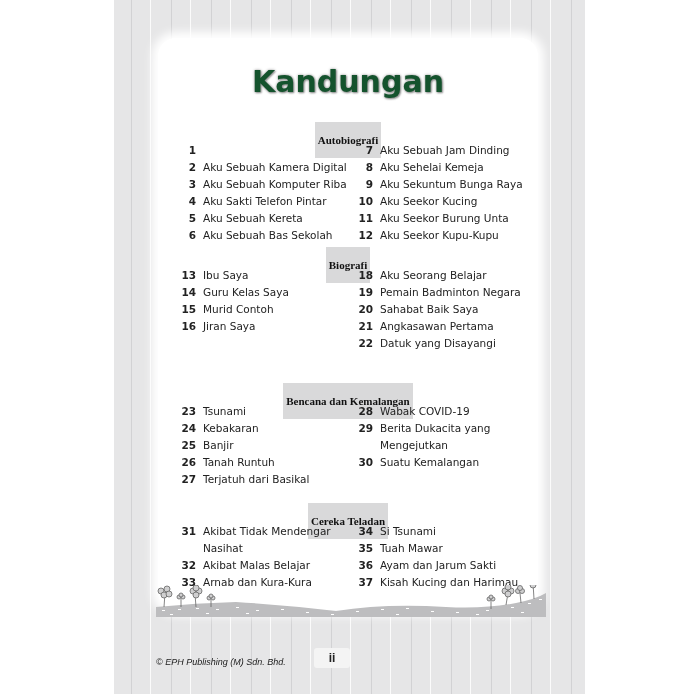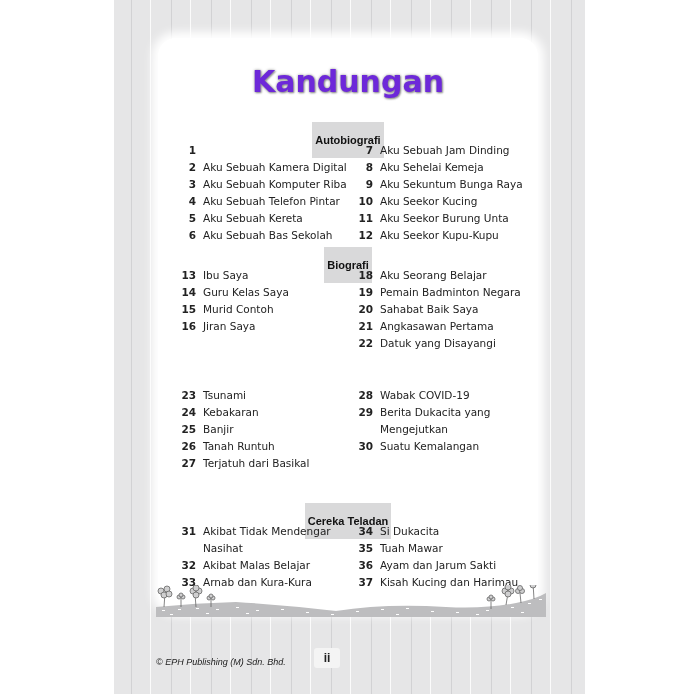--- a/index.html
+++ b/index.html
@@ -20,46 +20,46 @@
   }
   .panel {
     position: absolute; left: 44px; top: 38px; width: 380px; height: 572px;
     background: #ffffff;
     border-radius: 18px;
     box-shadow: 0 0 10px 6px #ffffff;
   }
   .title {
     position: absolute; left: 0; right: 0; top: 26px; text-align: center;
     font-family: "DejaVu Sans", sans-serif; font-weight: bold;
-    font-size: 30px; color: #6d28d9; letter-spacing: 0px;
+    font-size: 30px; color: #14532d; letter-spacing: 0px;
     text-shadow: 0 0 3px #9a9a9a, 1px 1px 2px #888;
   }
   .section { position: absolute; left: 0; right: 0; }
   .section-head { text-align: center; height: 16px; }
   .section-head span {
     display: inline-block; background: #d9d9da; padding: 12px 3px;
-    font-family: Liberation Sans, sans-serif; font-weight: bold; font-size: 11px; color: #111;
+    font-family: Liberation Serif, serif; font-weight: bold; font-size: 11px; color: #111;
   }
   .cols { display: flex; margin-top: 4px; }
   .col { width: 50%; }
   .col.left { padding-left: 18px; box-sizing: border-box; }
   .col.right { padding-left: 5px; box-sizing: border-box; }
   .item { display: flex; height: 17px; line-height: 17px; font-size: 10.5px; color: #222; }
   .num { width: 20px; text-align: right; padding-right: 7px; font-weight: bold; font-size: 10.5px; flex: 0 0 auto; }
   .txt { white-space: nowrap; font-family: "DejaVu Sans", sans-serif; }
   .cont { padding-left: 27px; }
   .ground {
     position: absolute; left: 42px; top: 585px; width: 390px; height: 32px;
   }
   .footer-copy {
     position: absolute; left: 42px; top: 657px; font-family: "Liberation Sans", sans-serif;
     font-size: 9px; color: #222; font-style: italic;
   }
   .page-num {
-    position: absolute; left: 200px; top: 648px; width: 26px; height: 20px;
+    position: absolute; left: 200px; top: 648px; width: 36px; height: 20px;
     background: #f4f4f4; border-radius: 3px; text-align: center; line-height: 20px;
     font-family: "Liberation Sans", sans-serif; font-weight: bold; font-size: 12px; color: #222;
   }
 </style>
 </head>
 <body>
 
 <div class="page">
   <div class="panel">
     <div class="title">Kandungan</div>
@@ -74,21 +74,21 @@
           <div class="item">
               <span class="num">2</span>
               <span class="txt">Aku Sebuah Kamera Digital</span>
             </div>
           <div class="item">
               <span class="num">3</span>
               <span class="txt">Aku Sebuah Komputer Riba</span>
             </div>
           <div class="item">
               <span class="num">4</span>
-              <span class="txt">Aku Sebuah Telefon Pintar</span>
+              <span class="txt">Aku Sakti Telefon Pintar</span>
             </div>
           <div class="item">
               <span class="num">5</span>
               <span class="txt">Aku Sebuah Kereta</span>
             </div>
           <div class="item">
               <span class="num">6</span>
               <span class="txt">Aku Sebuah Bas Sekolah</span>
             </div>
         </div>
@@ -161,20 +161,21 @@
             </div>
           <div class="item">
               <span class="num">22</span>
               <span class="txt">Datuk yang Disayangi</span>
             </div>
         </div>
       </div>
     </div>
 
     <div class="section" style="top:345px;">
+      <div class="section-head"><span>Bencana dan Kemalangan</span></div>
       <div class="cols">
         <div class="col left">
           <div class="item">
               <span class="num">23</span>
               <span class="txt">Tsunami</span>
             </div>
           <div class="item">
               <span class="num">24</span>
               <span class="txt">Kebakaran</span>
             </div>
@@ -227,21 +228,21 @@
               <span class="txt">Akibat Malas Belajar</span>
             </div>
           <div class="item">
               <span class="num">33</span>
               <span class="txt">Arnab dan Kura-Kura</span>
             </div>
         </div>
         <div class="col right">
           <div class="item">
               <span class="num">34</span>
-              <span class="txt">Si Dukacita</span>
+              <span class="txt">Si Tsunami</span>
             </div>
           <div class="item">
               <span class="num">35</span>
               <span class="txt">Tuah Mawar</span>
             </div>
           <div class="item">
               <span class="num">36</span>
               <span class="txt">Ayam dan Jarum Sakti</span>
             </div>
           <div class="item">

